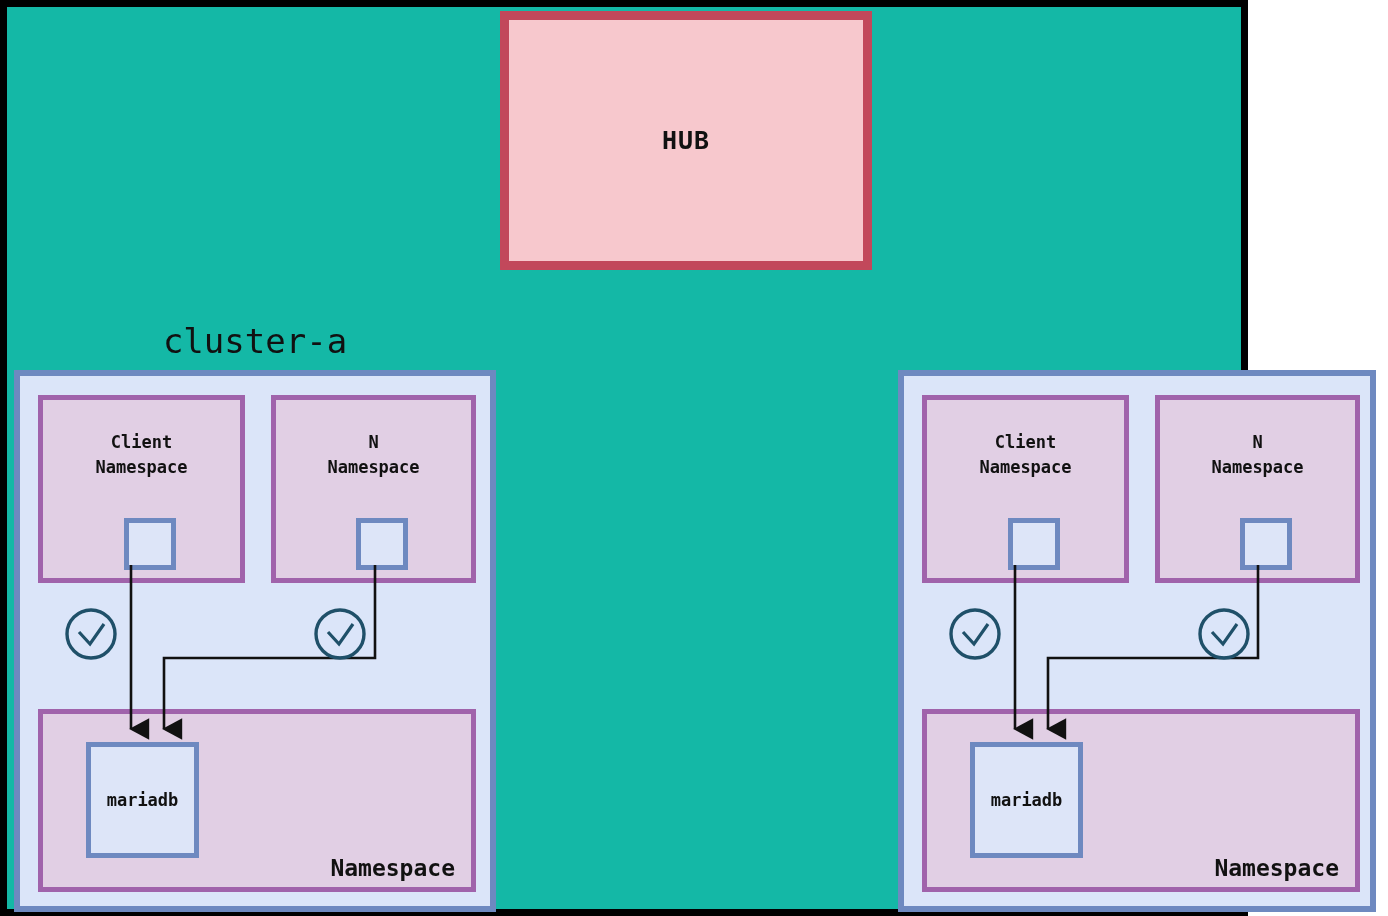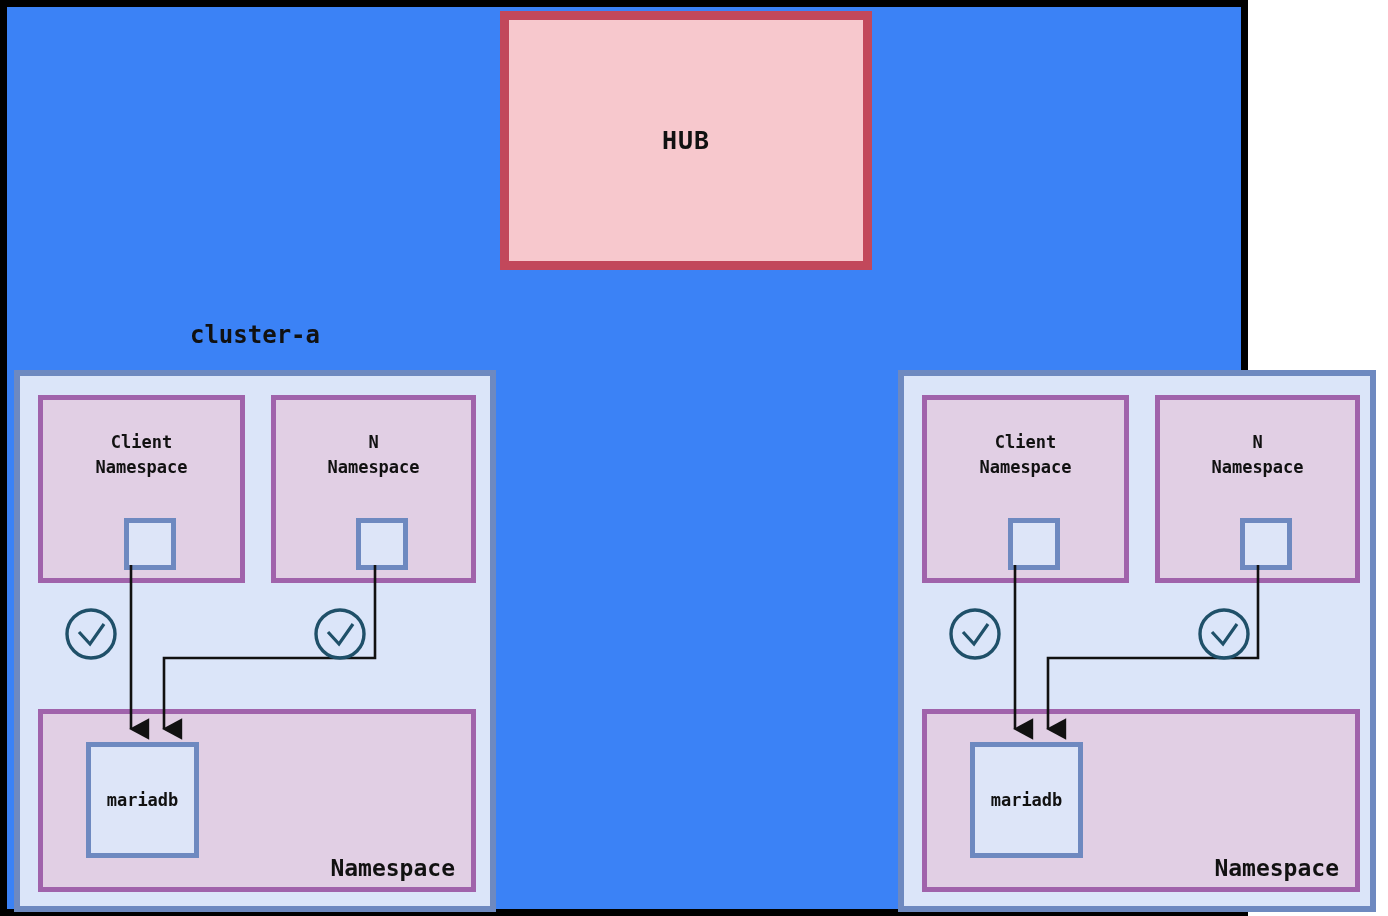--- a/index.html
+++ b/index.html
@@ -9,21 +9,21 @@
   }
   body {
     width: 1388px; height: 916px;
     font-family: "DejaVu Sans Mono", monospace;
     overflow: hidden;
   }
   #frame {
     position: absolute; left: 0; top: 0;
     width: 1248px; height: 916px;
     border: 7px solid #000000;
-    background: #3b82f6;
+    background: #14b8a6;
   }
   #canvas {
     position: absolute; left: 0; top: 0;
     width: 1374px; height: 902px;
   }
   
   .hub {
     position: absolute;
     left: 493px; top: 4px;
     width: 372px; height: 259px;
@@ -31,21 +31,21 @@
     border: 9px solid #c2485b;
     display: flex; align-items: center; justify-content: center;
   }
   .hub-label {
     font-size: 25px; font-weight: bold; color: #111111;
     letter-spacing: 1px;
   }
   
   .cluster-title {
     position: absolute;
-    font-size: 24px; font-weight: bold; color: #111111;
+    font-size: 34px; font-weight: normal; color: #111111;
     text-align: center; white-space: nowrap;
   }
   
   .cluster {
     position: absolute;
     background: #dbe5f9;
     border: 6px solid #6e89c0;
     top: 363px;
     height: 542px;
   }

